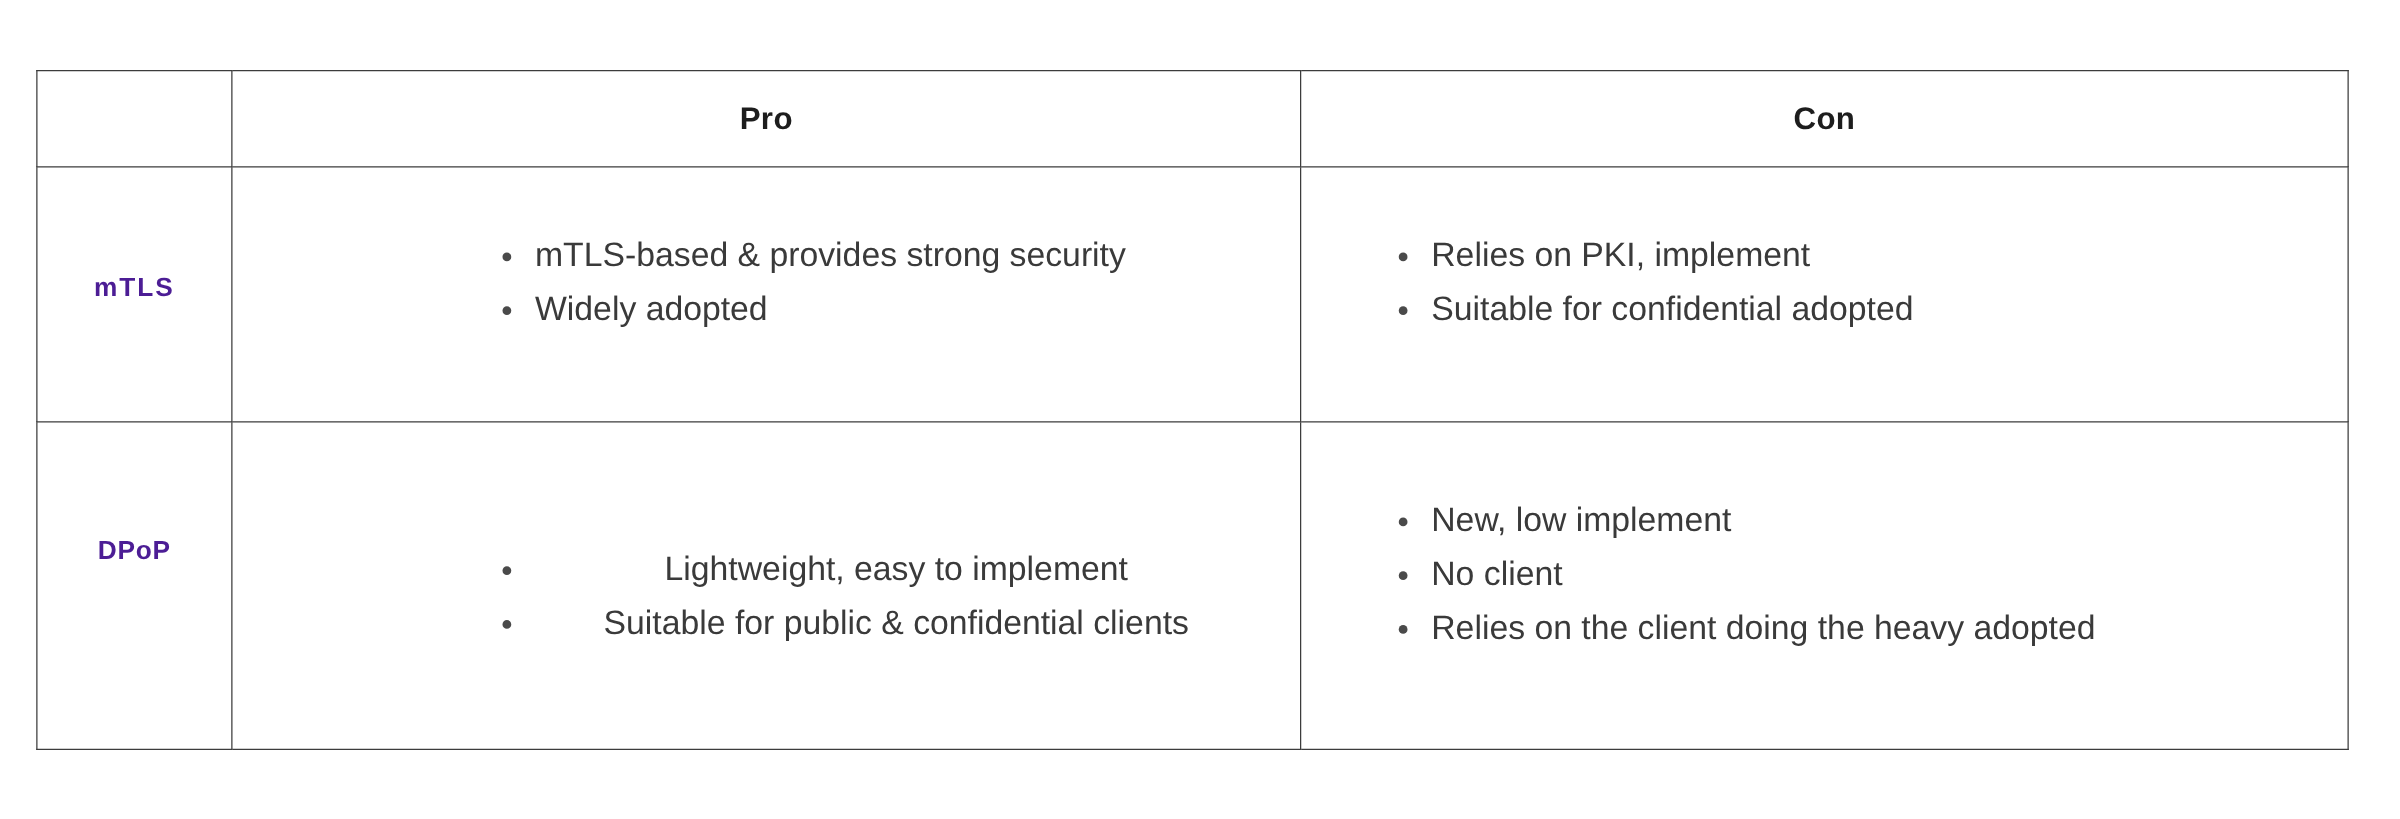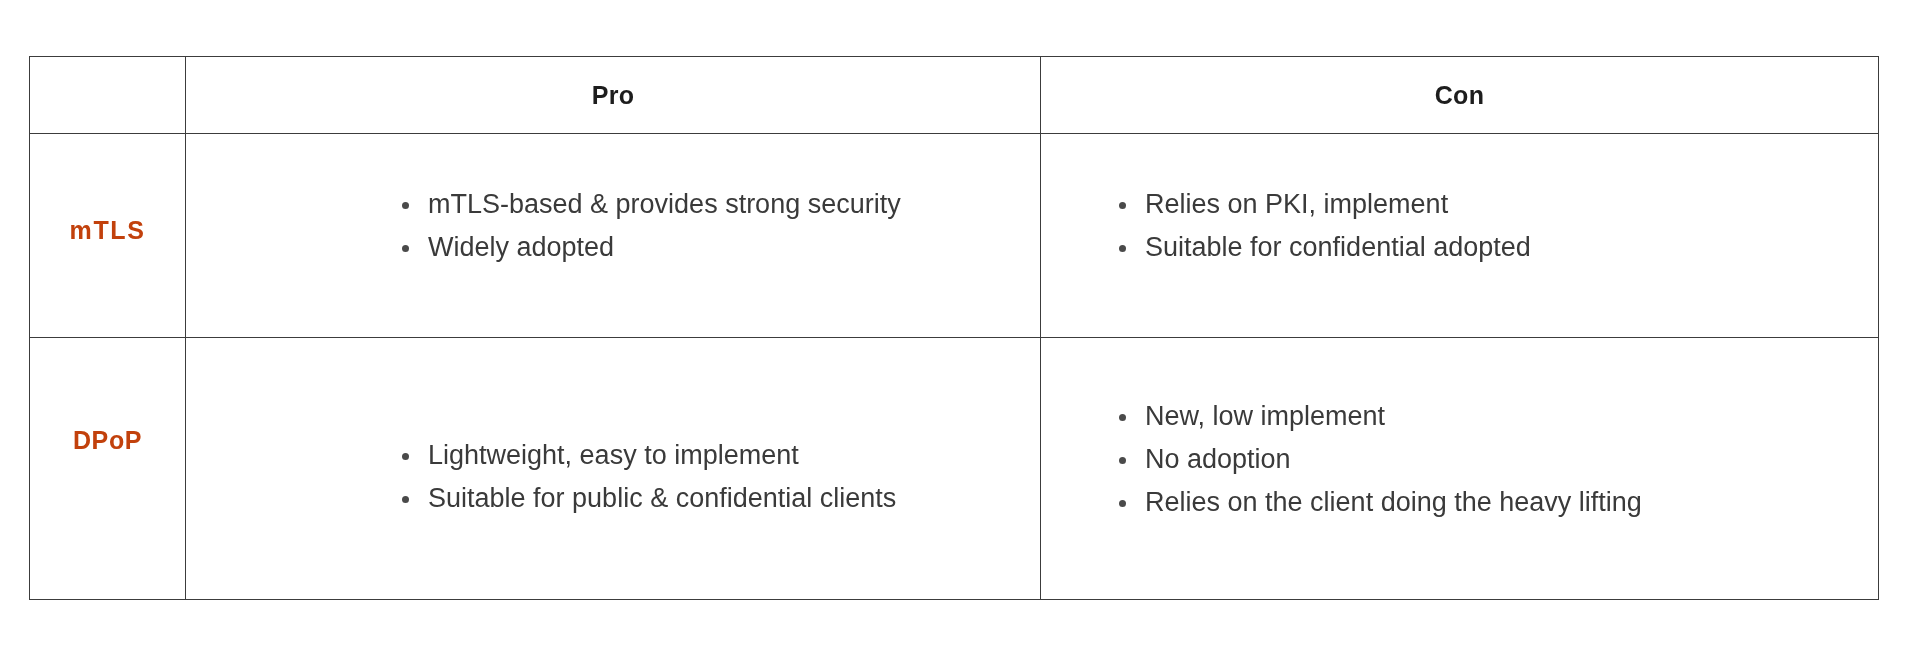--- a/index.html
+++ b/index.html
@@ -57,23 +57,23 @@
     letter-spacing: 0.3px;
   }
   .compare-table thead th.blank-head {
     font-size: 0;
   }
 
   
   td.row-label {
     text-align: center;
     vertical-align: middle;
-    font-size: 25px;
+    font-size: 21px;
     font-weight: bold;
-    color: #c2410c;
+    color: #4c1d95;
     letter-spacing: 1.6px;
   }
   td.row-label.dpop-label {
     letter-spacing: 0.6px;
     text-align: center;
   }
 
   
   td.bullets {
     vertical-align: middle;
@@ -102,21 +102,21 @@
     position: absolute;
     left: 4px;
     top: 19px;
     width: 7px;
     height: 7px;
     border-radius: 50%;
     background: #4a4a4a;
   }
 
   
-  tr.row-dpop td.bullets.pro ul { transform: translateY(8px); }
+  tr.row-dpop td.bullets.pro ul { transform: translateY(8px); text-align: center; }
   tr.row-dpop td.bullets.con ul { transform: translateY(-9px); }
   tr.row-mtls td.bullets.pro ul { transform: translateY(-10px); }
   tr.row-mtls td.bullets.con ul { transform: translateY(-10px); }
   tr.row-dpop td.row-label { padding-bottom: 56px; }
   tr.row-mtls td.row-label { padding-bottom: 10px; }
 </style>
 </head>
 <body>
 
 <div class="page">
@@ -162,22 +162,22 @@
         <td class="bullets pro">
           <ul>
             <li>Lightweight, easy to implement</li>
             <li>Suitable for public &amp; confidential clients</li>
           </ul>
         </td>
 
         <td class="bullets con">
           <ul>
             <li>New, low implement</li>
-            <li>No adoption</li>
-            <li>Relies on the client doing the heavy lifting</li>
+            <li>No client</li>
+            <li>Relies on the client doing the heavy adopted</li>
           </ul>
         </td>
       </tr>
 
     </tbody>
   </table>
 
 </div>
 
 </body></html>

